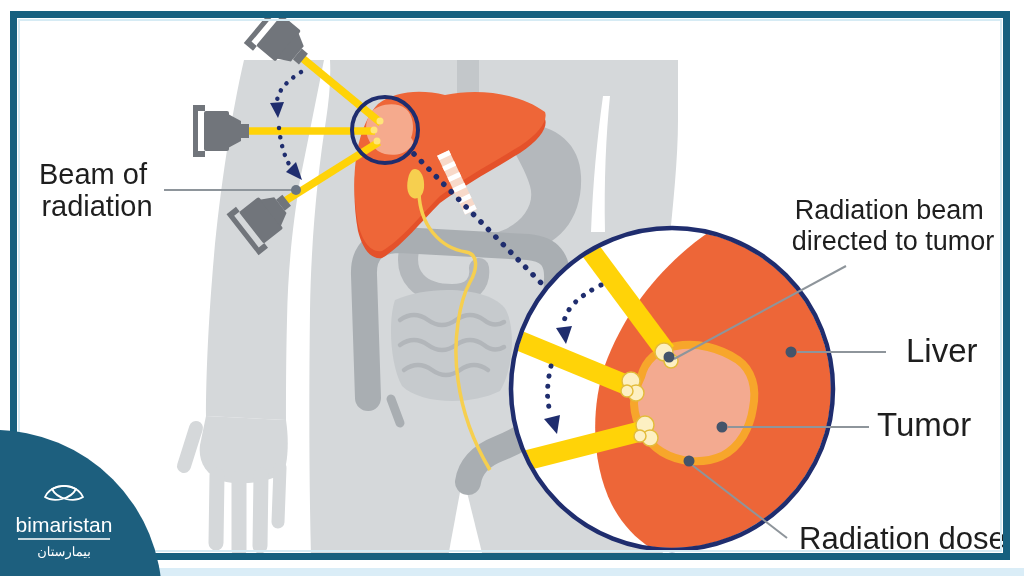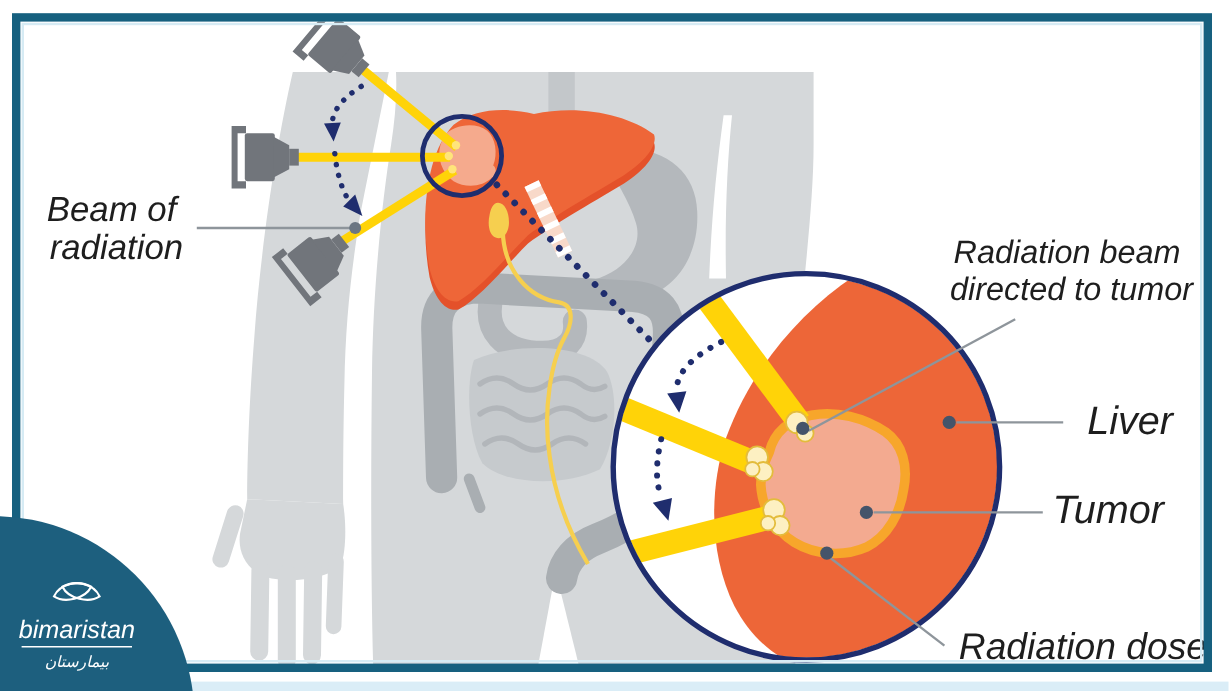--- a/index.html
+++ b/index.html
@@ -1,17 +1,17 @@
 <!DOCTYPE html>
 <html><head>
 <meta charset="utf-8">
 <style>
   html,body{margin:0;padding:0;background:#fff;}
   .canvas{position:relative;width:1024px;height:576px;background:#ffffff;overflow:hidden;
-          font-family:"Liberation Sans",sans-serif;font-style:italic;}
+          font-family:"Liberation Sans",sans-serif;}
   svg{position:absolute;left:0;top:0;}
   text{font-family:"Liberation Sans",sans-serif;fill:#1e1e1e;}
   .logo-name{fill:#ffffff;font-size:21px;}
   .logo-arabic{fill:#ffffff;font-size:13px;letter-spacing:2px;}
   .lbl-big{font-size:33px;}
   .lbl-med{font-size:27px;}
 </style>
 </head>
 <body>
 

